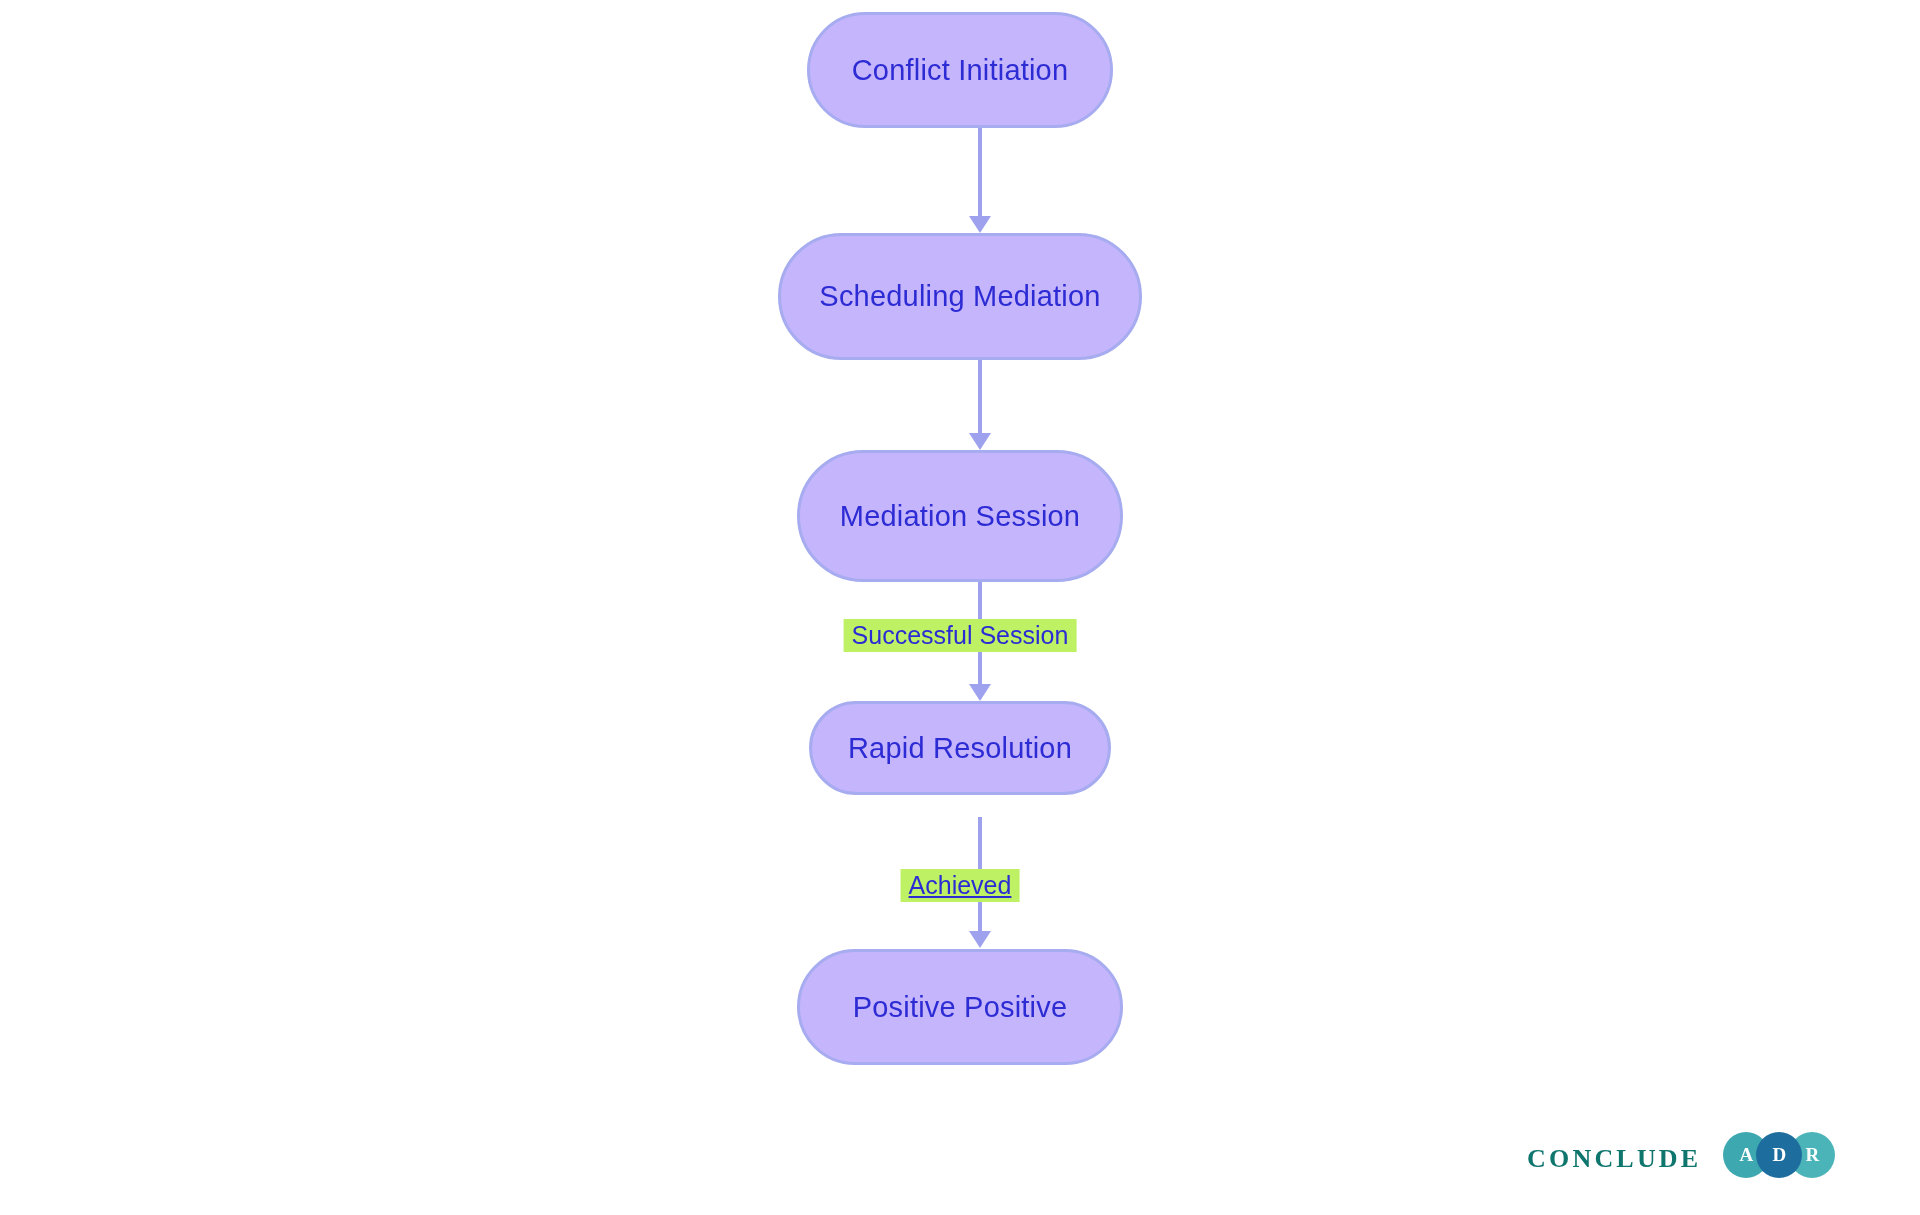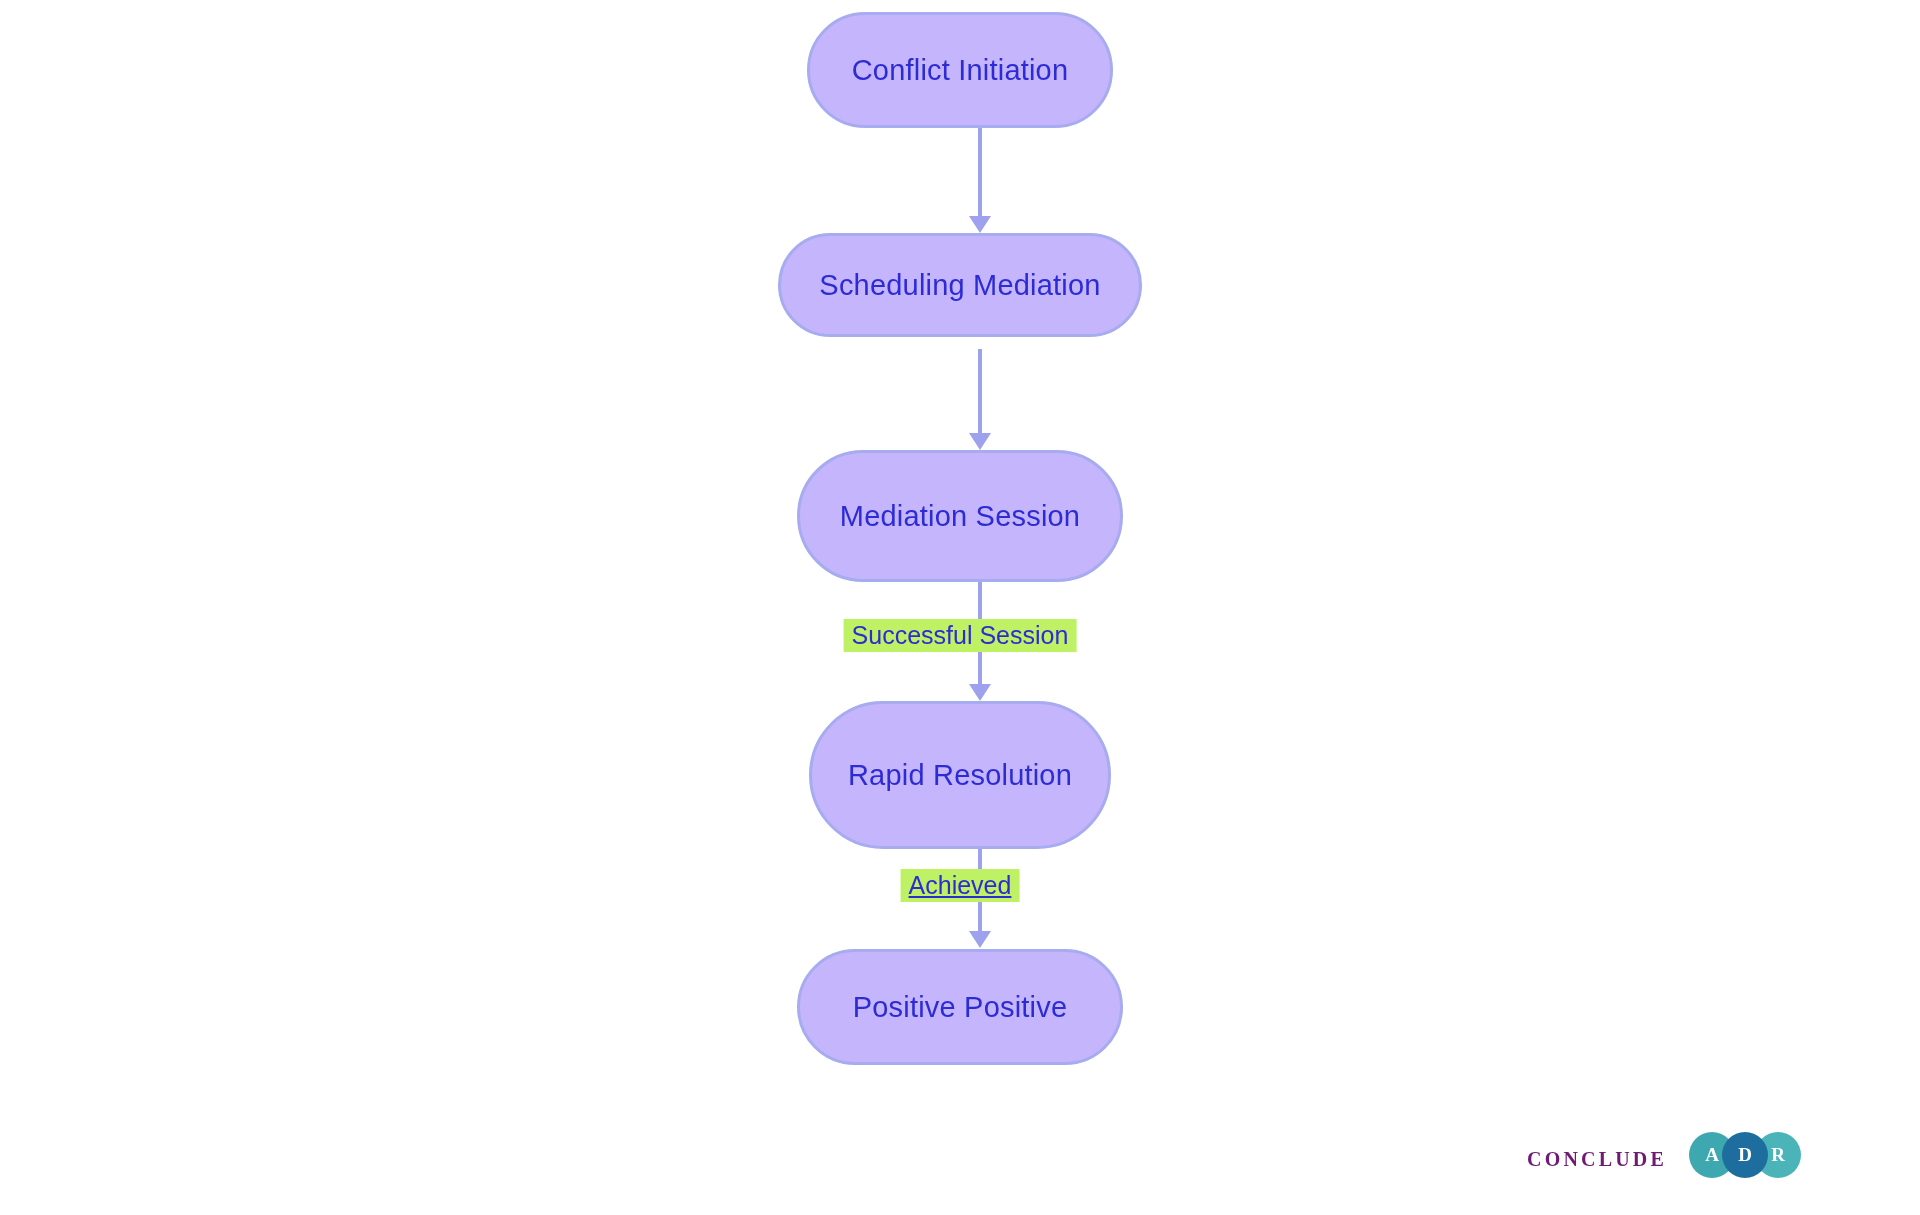--- a/index.html
+++ b/index.html
@@ -78,24 +78,24 @@
   }
 
   
   #logo {
     position: absolute;
     display: flex;
     align-items: center;
   }
   .logo-word {
     font-family: "Liberation Serif", serif;
-    font-size: 20px;
+    font-size: 26px;
     font-weight: 700;
     letter-spacing: 3.2px;
-    color: #701a75;
+    color: #0f766e;
     line-height: 1;
     margin-top: 8px;
   }
   .logo-circles {
     position: relative;
     margin-left: 22px;
     height: 46px;
     width: 112px;
   }
   .logo-circle {
@@ -142,29 +142,29 @@
   </div>
 
   <div class="edge-label" style="left:960px; top:619px;">Successful Session</div>
 
   <div class="edge-label" style="left:960px; top:869px;text-decoration:underline;">Achieved</div>
 
   <div class="node" style="left:807px; top:12px; width:306px; height:116px;">
     <span class="node-label">Conflict Initiation</span>
   </div>
 
-  <div class="node" style="left:778px; top:233px; width:364px; height:104px;">
+  <div class="node" style="left:778px; top:233px; width:364px; height:127px;">
     <span class="node-label">Scheduling Mediation</span>
   </div>
 
   <div class="node" style="left:797px; top:450px; width:326px; height:132px;">
     <span class="node-label">Mediation Session</span>
   </div>
 
-  <div class="node" style="left:809px; top:701px; width:302px; height:148px;">
+  <div class="node" style="left:809px; top:701px; width:302px; height:94px;">
     <span class="node-label">Rapid Resolution</span>
   </div>
 
   <div class="node" style="left:797px; top:949px; width:326px; height:116px;">
     <span class="node-label">Positive Positive</span>
   </div>
 
   <div id="logo" style="left:1527px; top:1132px;">
     <span class="logo-word">CONCLUDE</span>
     <span class="logo-circles">

